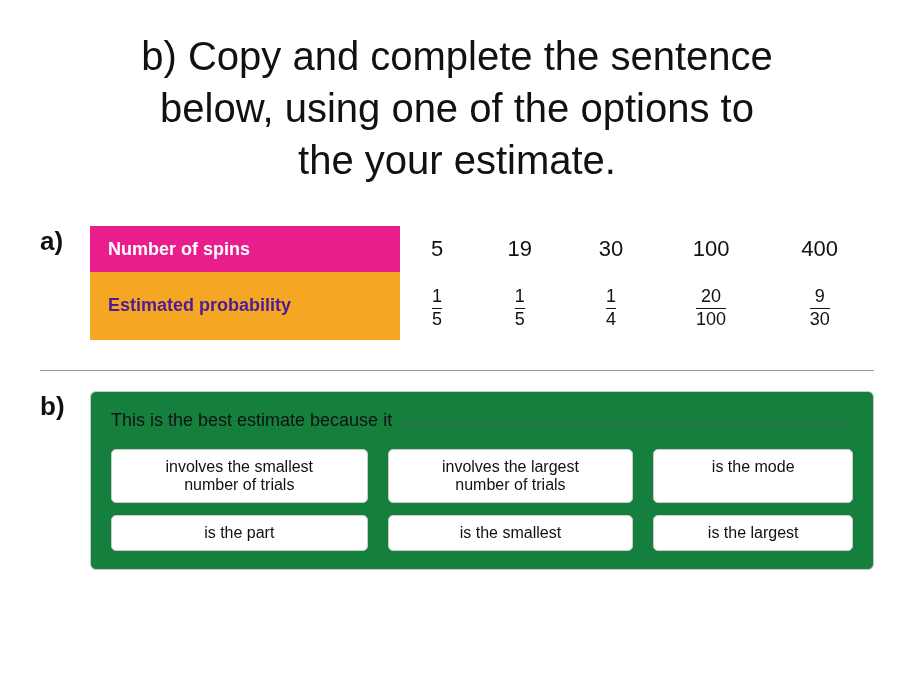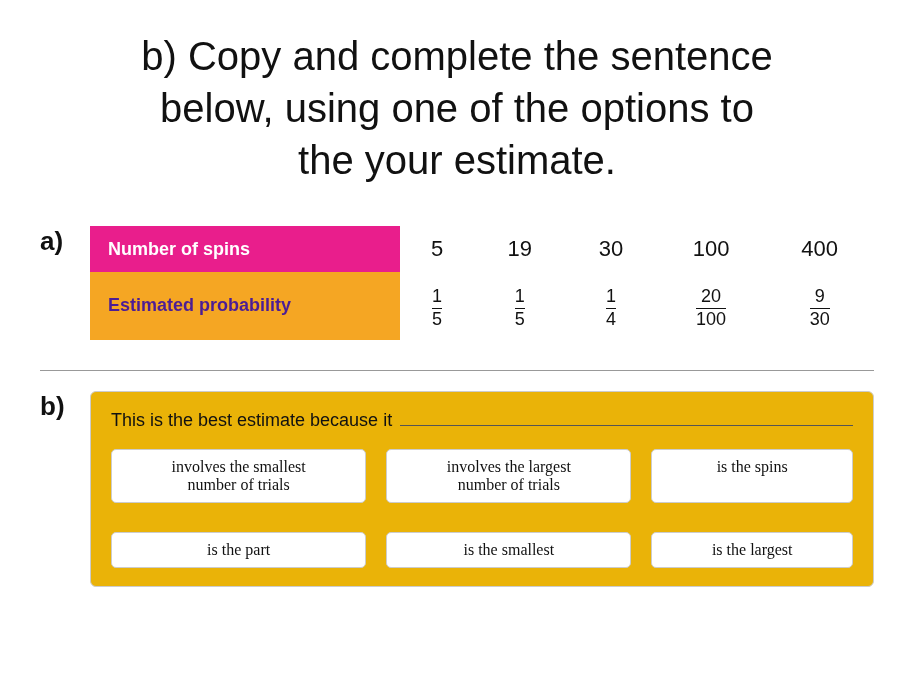--- a/index.html
+++ b/index.html
@@ -105,21 +105,21 @@
     .part-b-section {
       display: flex;
       align-items: flex-start;
     }
 
     .part-b-box {
       flex: 1;
       border: 1.5px solid #ccc;
       border-radius: 6px;
       padding: 18px 20px;
-      background: #eab308;
+      background: #15803d;
     }
 
     .sentence-line {
       font-size: 18px;
       color: #111;
       margin-bottom: 18px;
       display: flex;
       align-items: baseline;
     }
 
@@ -130,23 +130,22 @@
     .answer-line {
       flex: 1;
       border-bottom: 1.5px solid #555;
       min-width: 200px;
       display: inline-block;
     }
 
     .options-grid {
       display: grid;
       grid-template-columns: auto auto auto;
-      gap: 29px 20px;
+      gap: 12px 20px;
       margin-top: 7px;
-      font-family: Liberation Serif, serif;
     }
 
     .option-box {
       border: 1.5px solid #ccc;
       border-radius: 5px;
       padding: 8px 14px;
       text-align: center;
       font-size: 16px;
       color: #111;
       background: #fff;
@@ -218,19 +217,19 @@
 <div class="part-b-section">
   <div class="part-label">b)</div>
   <div class="part-b-box">
     <div class="sentence-line">
       <span class="sentence-text">This is the best estimate because it</span>
       <span class="answer-line"></span>
     </div>
     <div class="options-grid">
       <div class="option-box">involves the smallest<br>number of trials</div>
       <div class="option-box">involves the largest<br>number of trials</div>
-      <div class="option-box">is the spins</div>
+      <div class="option-box">is the mode</div>
       <div class="option-box">is the part</div>
       <div class="option-box">is the smallest</div>
       <div class="option-box">is the largest</div>
     </div>
   </div>
 </div>
 
 </body></html>

